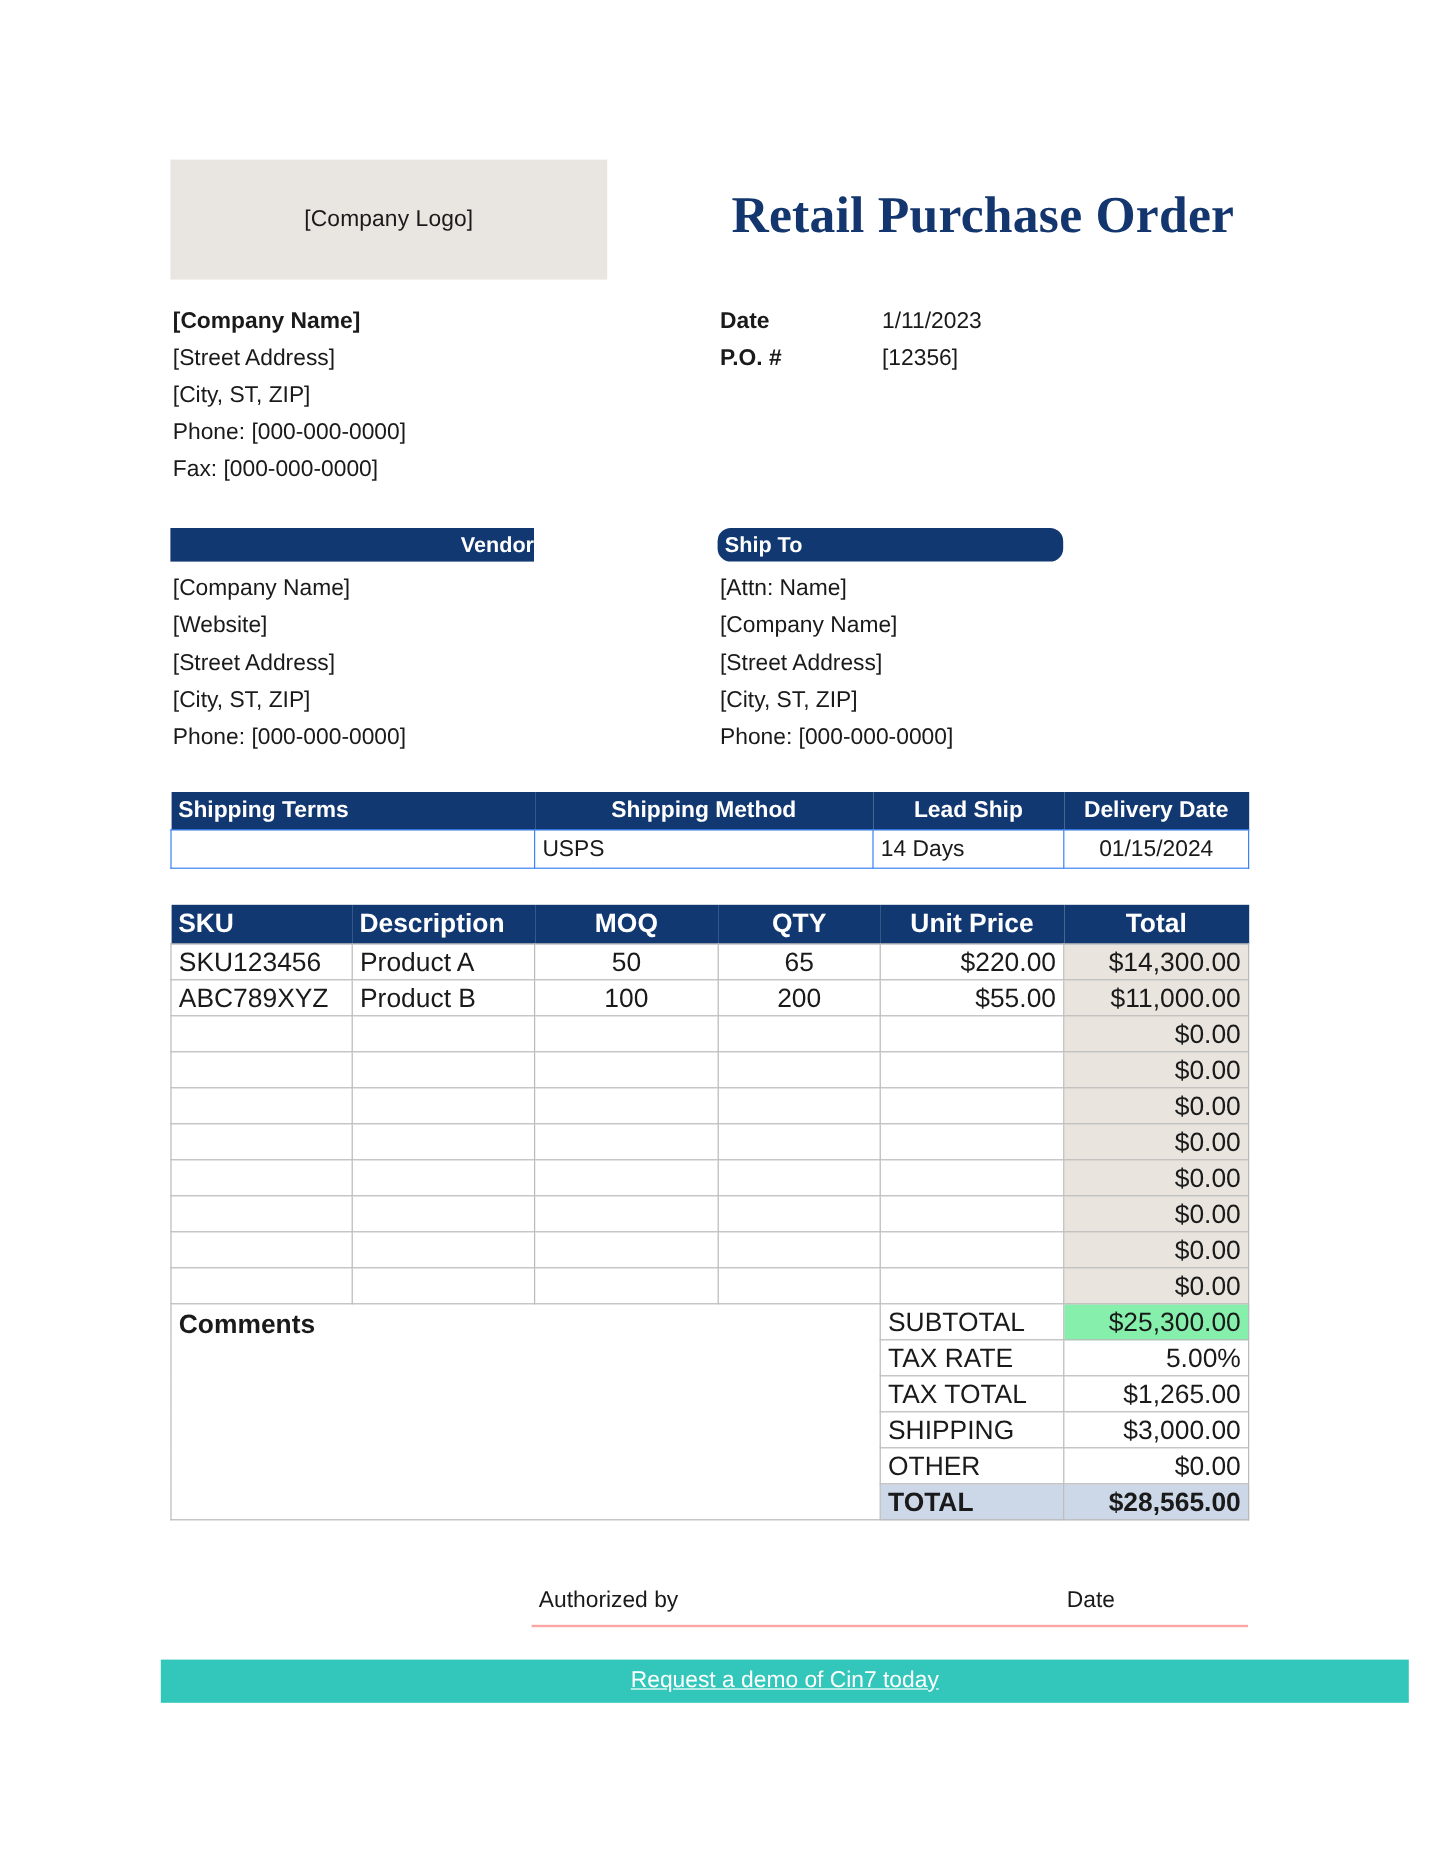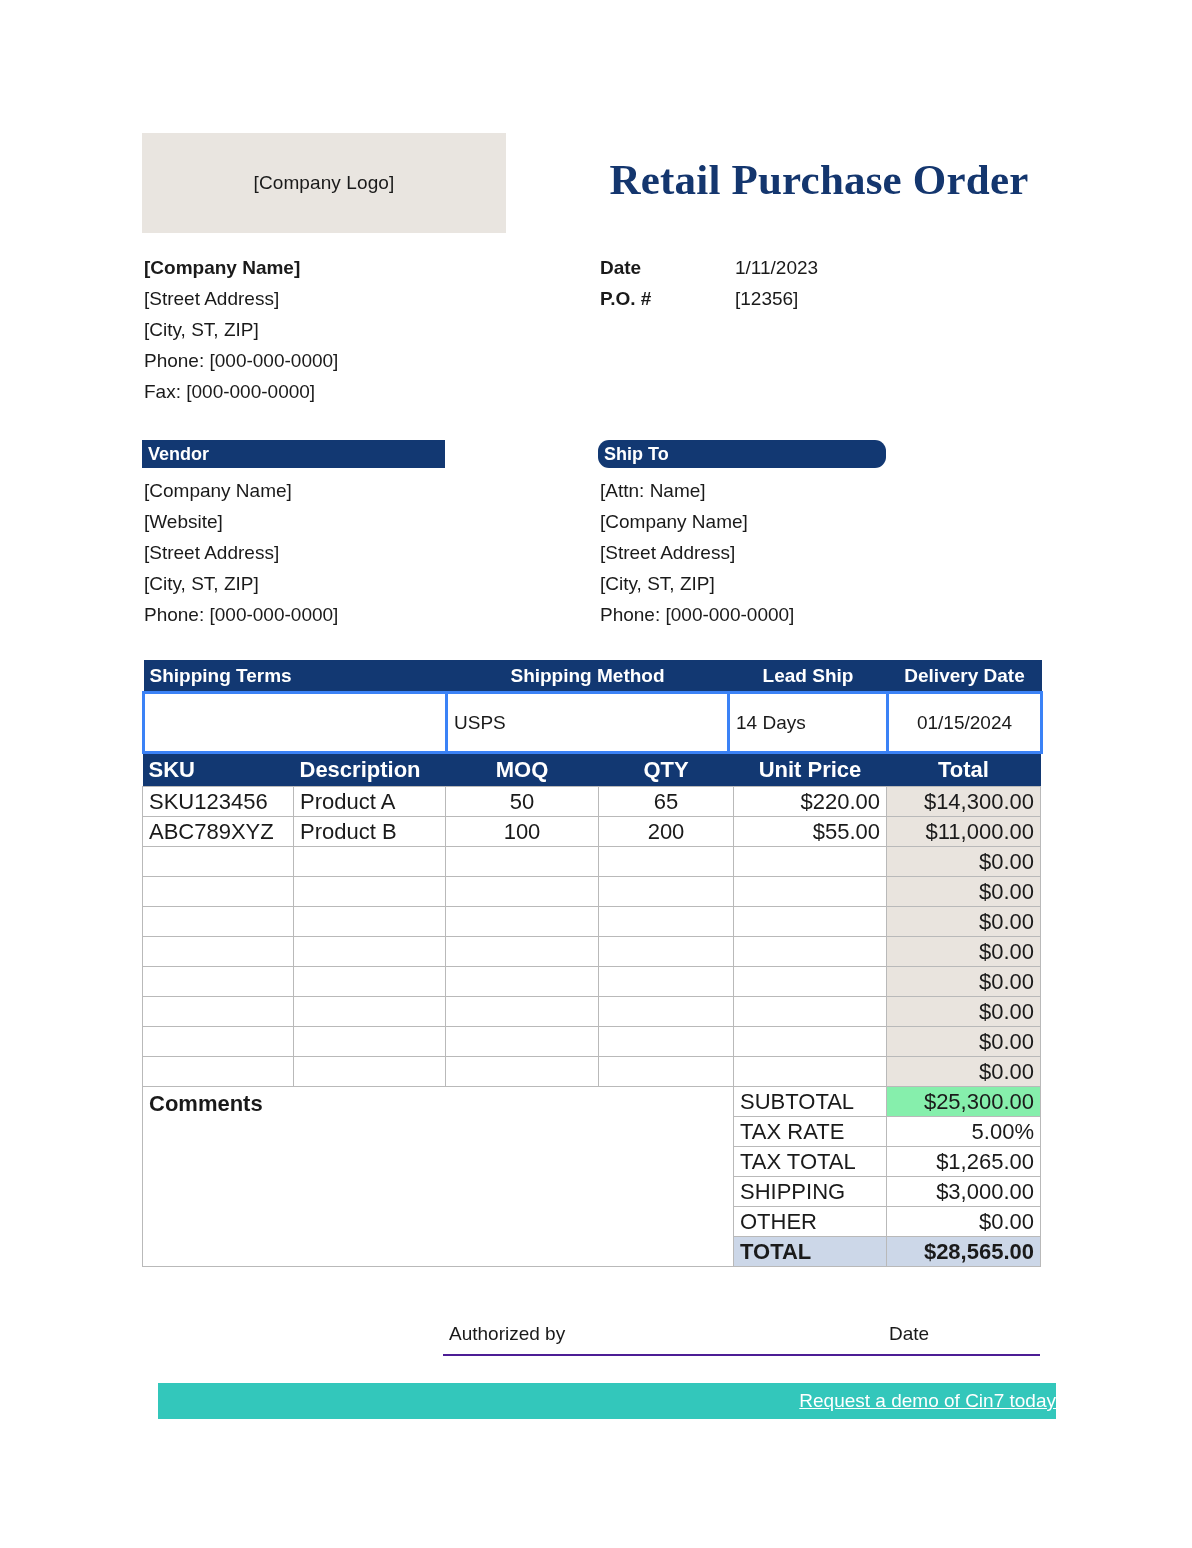--- a/index.html
+++ b/index.html
@@ -75,21 +75,21 @@
     height: 28px;
     background: #123872;
     color: #ffffff;
     font-size: 18px;
     font-weight: bold;
     display: flex;
     align-items: center;
     padding-left: 6px;
     box-sizing: border-box;
   }
-  #vendor-head { left: 142px; top: 440px; width: 303px; }
+  #vendor-head { left: 142px; top: 440px; width: 303px; justify-content: flex-end; }
   #shipto-head { left: 598px; top: 440px; width: 288px; border-radius: 11px; }
 
   .addr-body {
     position: absolute;
     top: 475px;
     font-size: 19px;
     line-height: 31px;
   }
   #vendor-body { left: 144px; }
   #shipto-body { left: 600px; }
@@ -109,22 +109,22 @@
     color: #ffffff;
     font-weight: bold;
     height: 31px;
     text-align: left;
     padding: 0 6px;
     border: none;
   }
   .ship-table th.c { text-align: center; }
   .ship-table td {
     height: 31px;
-    padding: 13px 6px;
-    border: 3px solid #3b82f6;
+    padding: 0 6px;
+    border: 1px solid #3b82f6;
     background: #ffffff;
     text-align: center;
   }
   .ship-table td.l { text-align: left; }
 
   
   .items-table {
     position: absolute;
     left: 142px;
     top: 754px;
@@ -177,37 +177,37 @@
     font-weight: bold;
   }
 
   
   .sig {
     position: absolute;
     left: 443px;
     top: 1320px;
     width: 597px;
     height: 34px;
-    border-bottom: 2px solid #4c1d95;
+    border-bottom: 2px solid #fca5a5;
     font-size: 19px;
   }
   .sig .auth { position: absolute; left: 6px; top: 3px; }
   .sig .date { position: absolute; left: 446px; top: 3px; }
 
   
   .cta {
     position: absolute;
-    left: 158px;
+    left: 134px;
     top: 1383px;
-    width: 898px;
+    width: 1040px;
     height: 36px;
     background: #33c7bb;
     display: flex;
     align-items: center;
-    justify-content: flex-end;
+    justify-content: center;
   }
   .cta a {
     color: #ffffff;
     font-size: 19px;
     text-decoration: underline;
   }
 </style>
 </head>
 <body>
 

